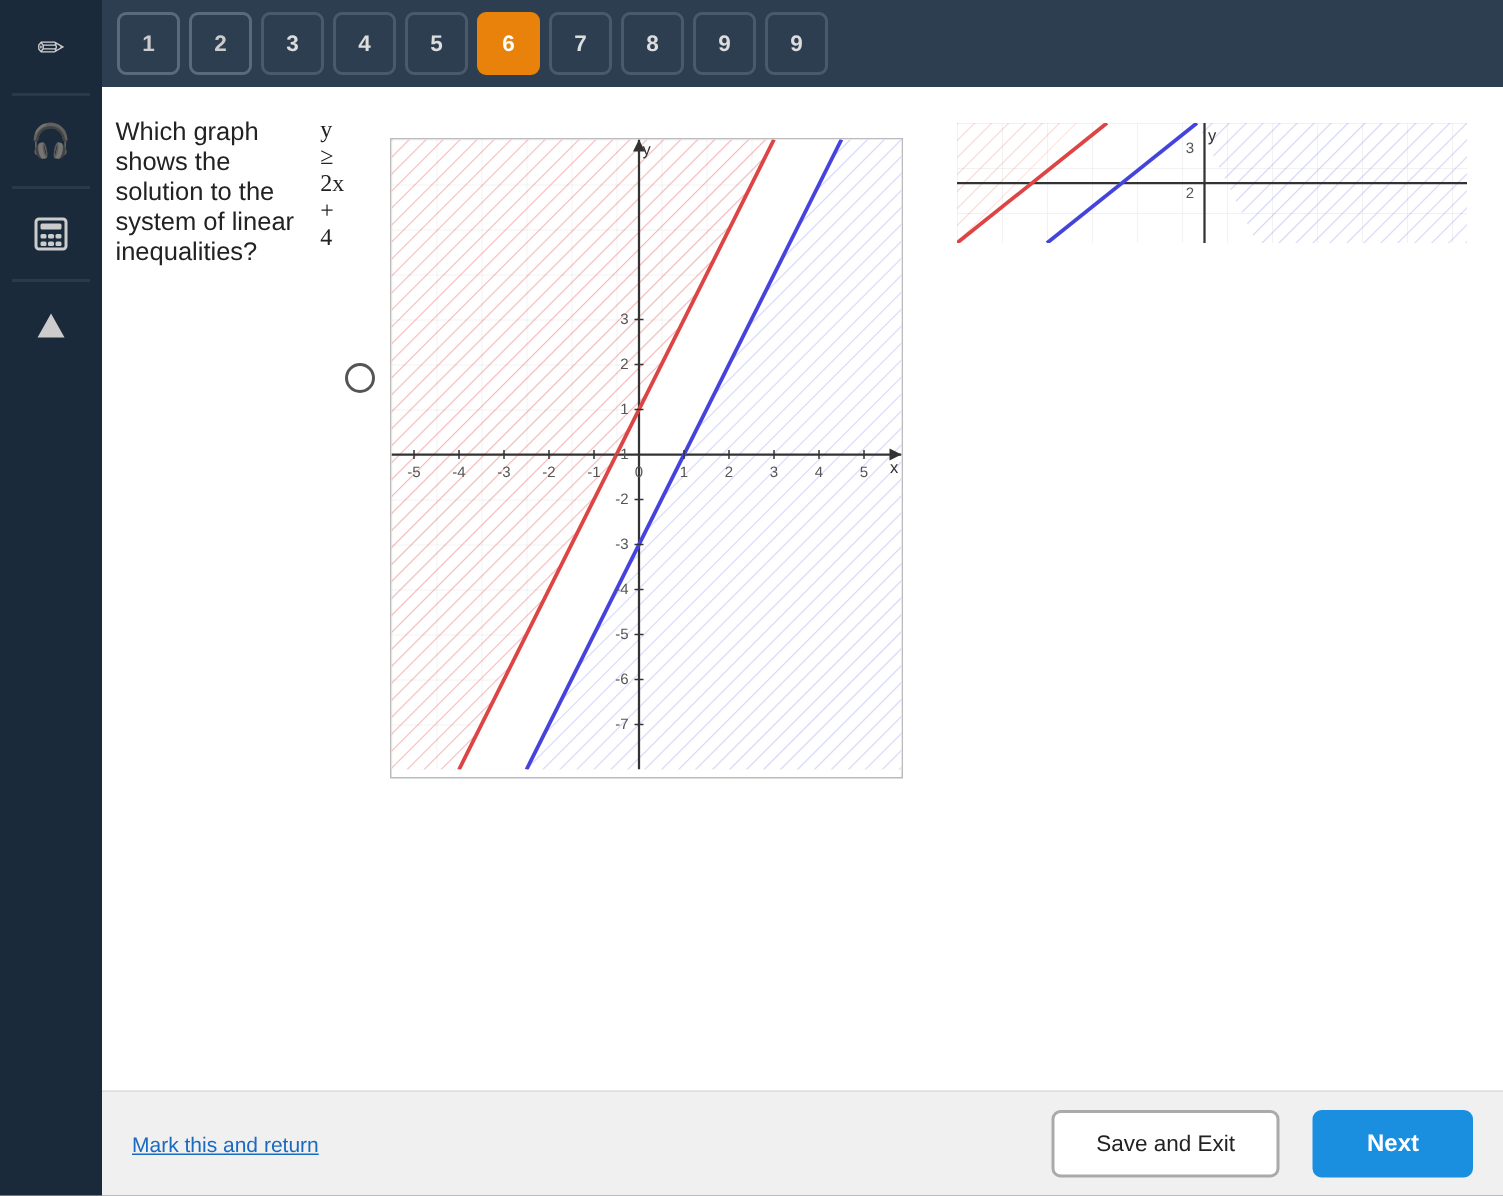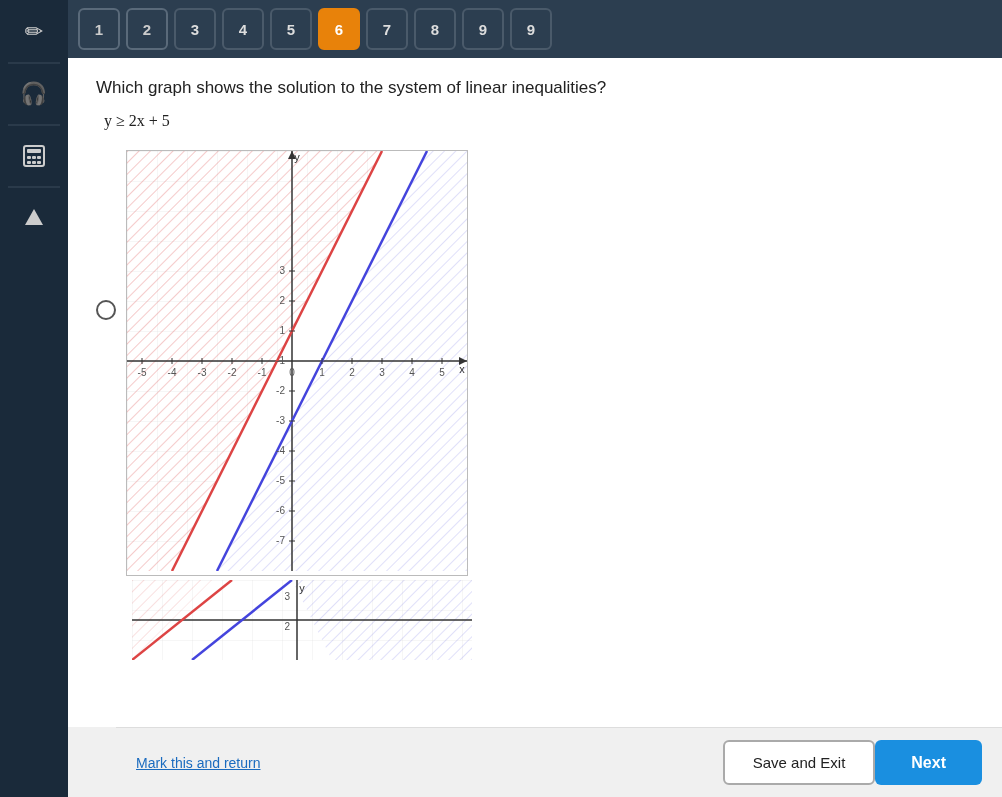--- a/index.html
+++ b/index.html
@@ -80,24 +80,24 @@
     .nav-btn.visited {
       background: #2c3e50;
       border-color: #5a6a7a;
       color: #ccc;
     }
 
     
     .question-area {
       flex: 1;
       background: white;
-      padding: 20px 24px 10px 28px;
+      padding: 20px 24px 10px 9px;
       overflow-y: auto;
       display: flex;
-      flex-direction: column;
+      flex-direction: row;
     }
 
     .question-text {
       font-size: 17px;
       color: #222;
       margin-bottom: 14px;
       font-weight: normal;
     }
 
     .equation {
@@ -140,33 +140,32 @@
 
     
     .bottom-bar {
       background: #f0f0f0;
       border-top: 1px solid #ddd;
       display: flex;
       align-items: center;
       justify-content: space-between;
       padding: 12px 20px;
       flex-shrink: 0;
-      margin-left: 48px;
     }
 
     .mark-return-link {
       color: #1a6bbf;
       text-decoration: underline;
       font-size: 14px;
       cursor: pointer;
     }
 
     .bottom-buttons {
       display: flex;
-      gap: 0;
+      gap: 22px;
     }
 
     .btn-save {
       background: white;
       border: 2px solid #aaa;
       border-radius: 6px;
       padding: 12px 28px;
       font-size: 15px;
       color: #222;
       cursor: pointer;
@@ -224,21 +223,21 @@
     <div class="nav-btn">5</div>
     <div class="nav-btn active">6</div>
     <div class="nav-btn">7</div>
     <div class="nav-btn">8</div>
     <div class="nav-btn">9</div>
     <div class="nav-btn">9</div>
   </div>
 
   <div class="question-area">
     <div class="question-text">Which graph shows the solution to the system of linear inequalities?</div>
-    <div class="equation">y ≥ 2x + 5</div>
+    <div class="equation">y ≥ 2x + 4</div>
 
     <div class="graphs-container">
 
       <div class="graph-option">
         <div class="radio-btn"></div>
         <div class="graph-wrapper">
           <svg width="340" height="420" viewBox="0 0 340 420">
             <defs>
 
               <pattern id="redHatch" patternUnits="userSpaceOnUse" width="8" height="8" patternTransform="rotate(45)">

